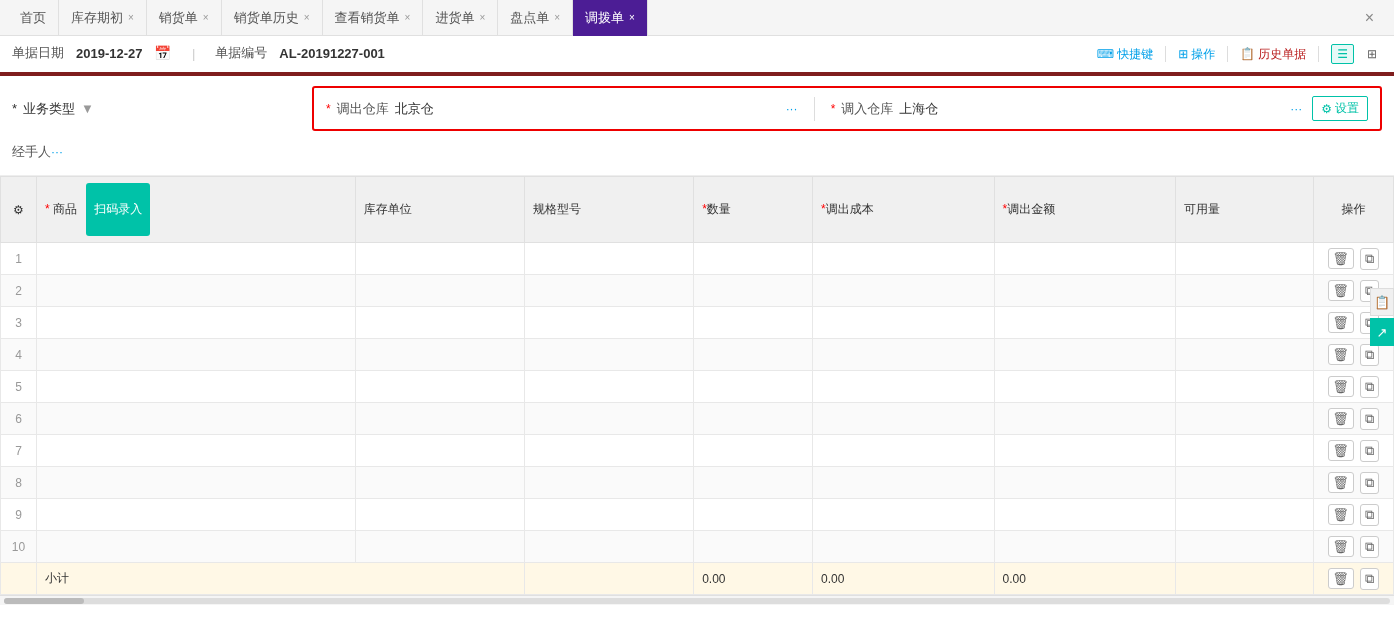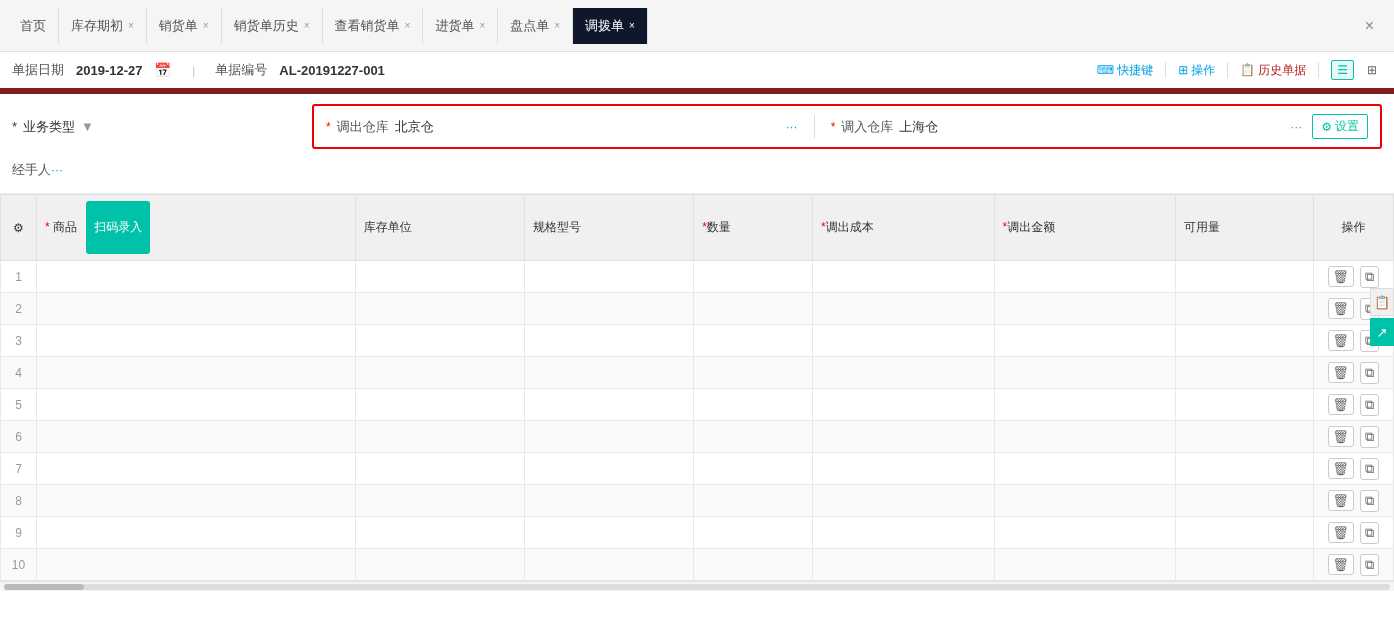--- a/index.html
+++ b/index.html
@@ -3,50 +3,50 @@
   <meta charset="utf-8">
   <style>
     * { box-sizing: border-box; margin: 0; padding: 0; }
     body { font-family: 'Microsoft YaHei', 'PingFang SC', sans-serif; font-size: 13px; background: #fff; color: #333; overflow: hidden; }
 
     
     .tab-bar {
       display: flex; align-items: center;
       background: #f5f5f5;
       border-bottom: 1px solid #e0e0e0;
-      height: 52px;
+      height: 36px;
       padding: 0 8px;
     }
     .tab {
       display: flex; align-items: center; gap: 5px;
       padding: 0 12px; height: 36px;
       cursor: pointer; font-size: 13px; color: #555;
       border-right: 1px solid #e0e0e0;
       white-space: nowrap;
     }
     .tab.active {
-      background: #0f172a; color: #fff;
+      background: #4c1d95; color: #fff;
     }
     .tab .close-icon { font-size: 10px; color: #999; cursor: pointer; }
     .tab.active .close-icon { color: #fff; }
     .tab-close-btn {
       margin-left: auto;
       padding: 0 12px;
       cursor: pointer;
       font-size: 16px;
       color: #888;
       height: 36px;
       display: flex; align-items: center;
     }
 
     
     .toolbar-row {
-      display: flex; align-items: center; justify-content: space-between;
+      display: flex; align-items: flex-start; justify-content: space-between;
       padding: 8px 12px;
-      border-bottom: 6px solid #7f1d1d;
+      border-bottom: 4px solid #7f1d1d;
       background: #fff;
     }
     .toolbar-left { display: flex; align-items: center; gap: 12px; }
     .toolbar-right { display: flex; align-items: center; gap: 8px; font-size: 12px; color: #555; }
     .toolbar-right span { display: flex; align-items: center; gap: 3px; cursor: pointer; }
     .date-icon { color: #00c2a8; font-size: 14px; }
     .field-label { color: #555; }
     .field-value { color: #333; font-weight: 700; }
     .toolbar-divider { width: 1px; height: 16px; background: #ddd; margin: 0 4px; }
 
@@ -415,20 +415,35 @@
         <td></td>
         <td></td>
         <td></td>
         <td>
           <div class="op-cell">
             <span class="op-btn">🗑</span>
             <span class="op-btn">⧉</span>
           </div>
         </td>
       </tr>
+        <tr class="subtotal-row">
+        <td class="row-num"></td>
+        <td colspan="2"><span class="subtotal-label">小计</span></td>
+        <td></td>
+        <td>0.00</td>
+        <td>0.00</td>
+        <td>0.00</td>
+        <td></td>
+        <td>
+          <div class="op-cell">
+            <span class="op-btn">🗑</span>
+            <span class="op-btn">⧉</span>
+          </div>
+        </td>
+      </tr>
       </tbody>
   </table>
 </div>
 
 <div class="scroll-row">
   <div class="h-scrollbar">
     <div class="h-scrollbar-thumb"></div>
   </div>
 </div>
 

